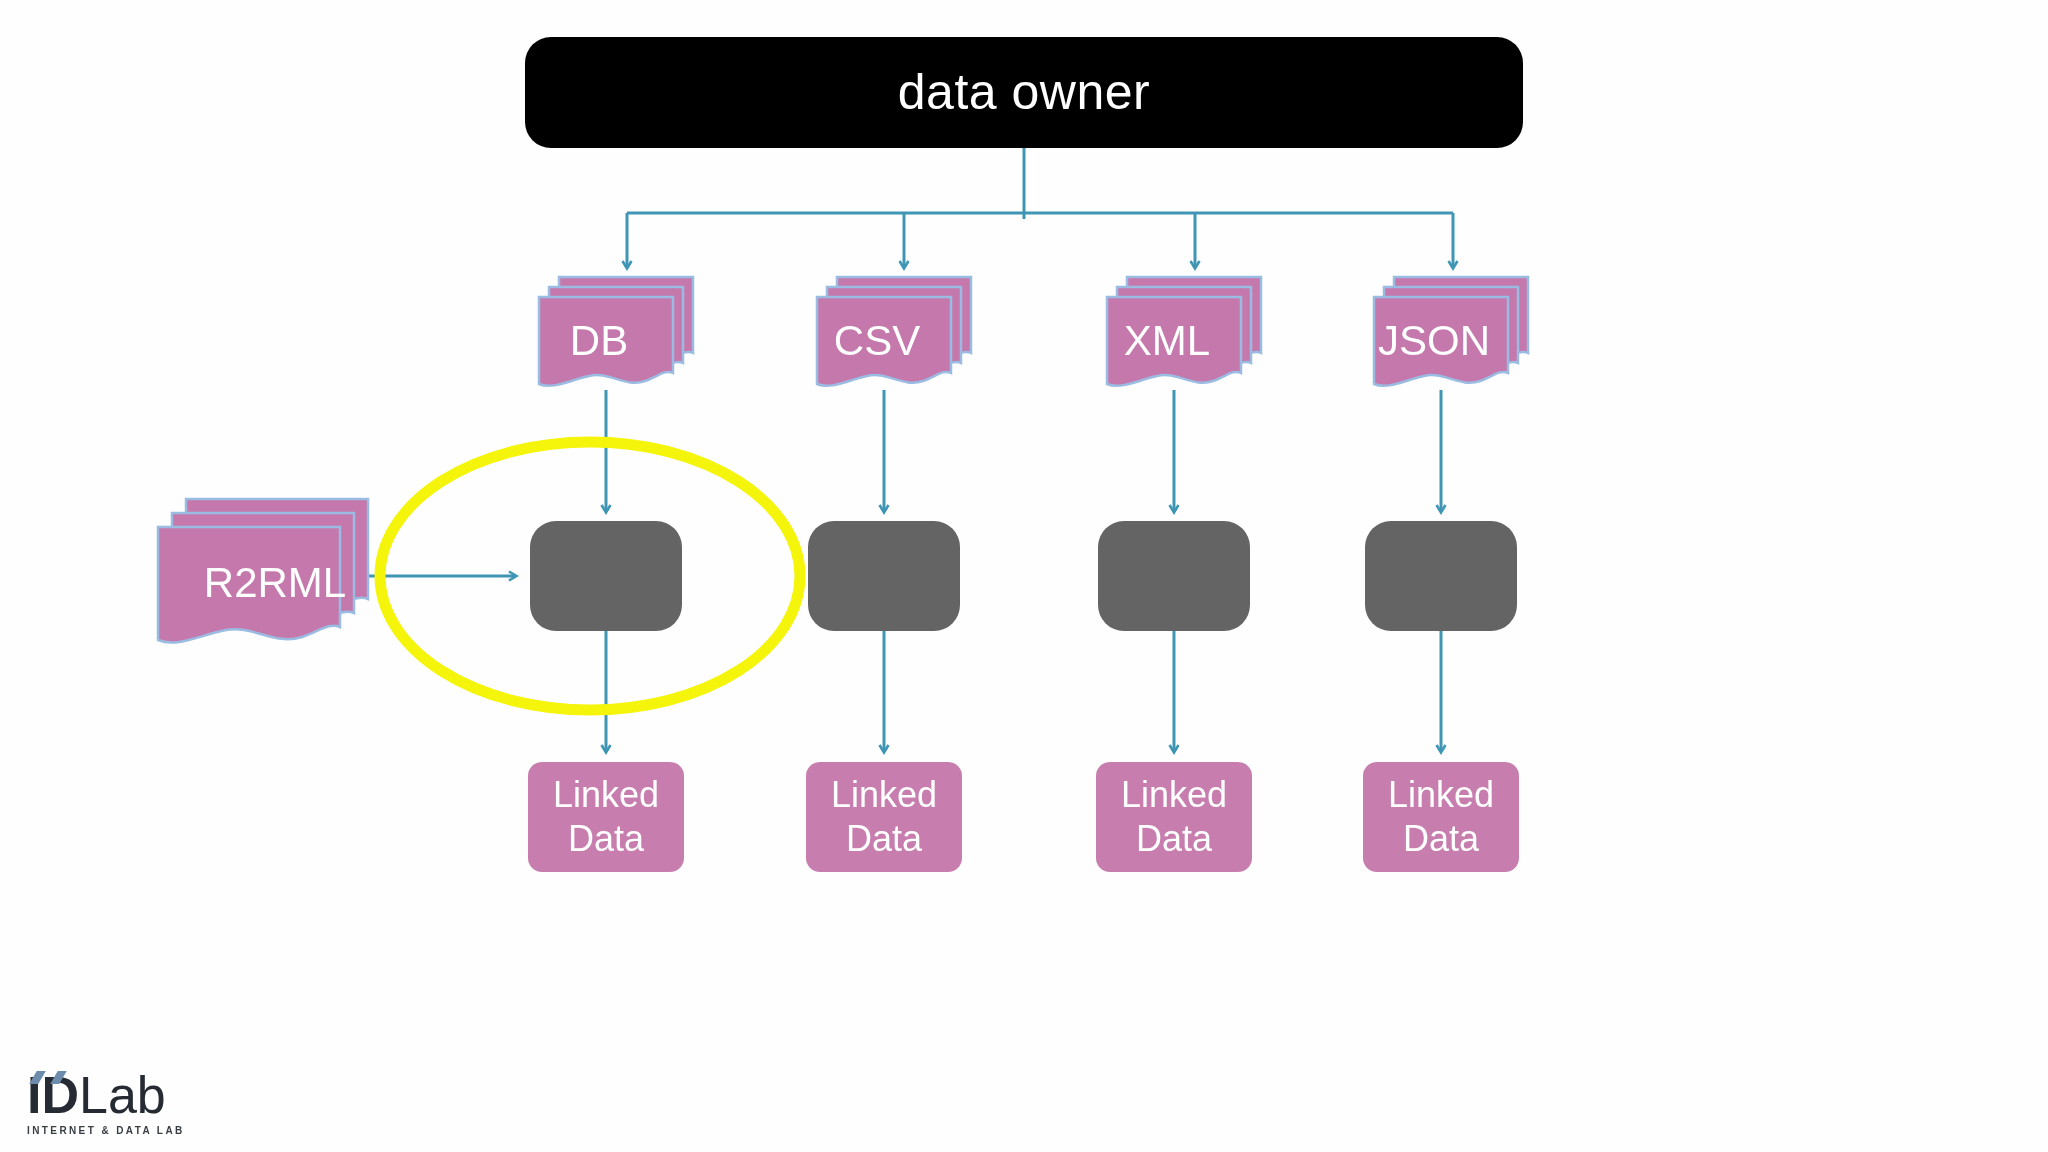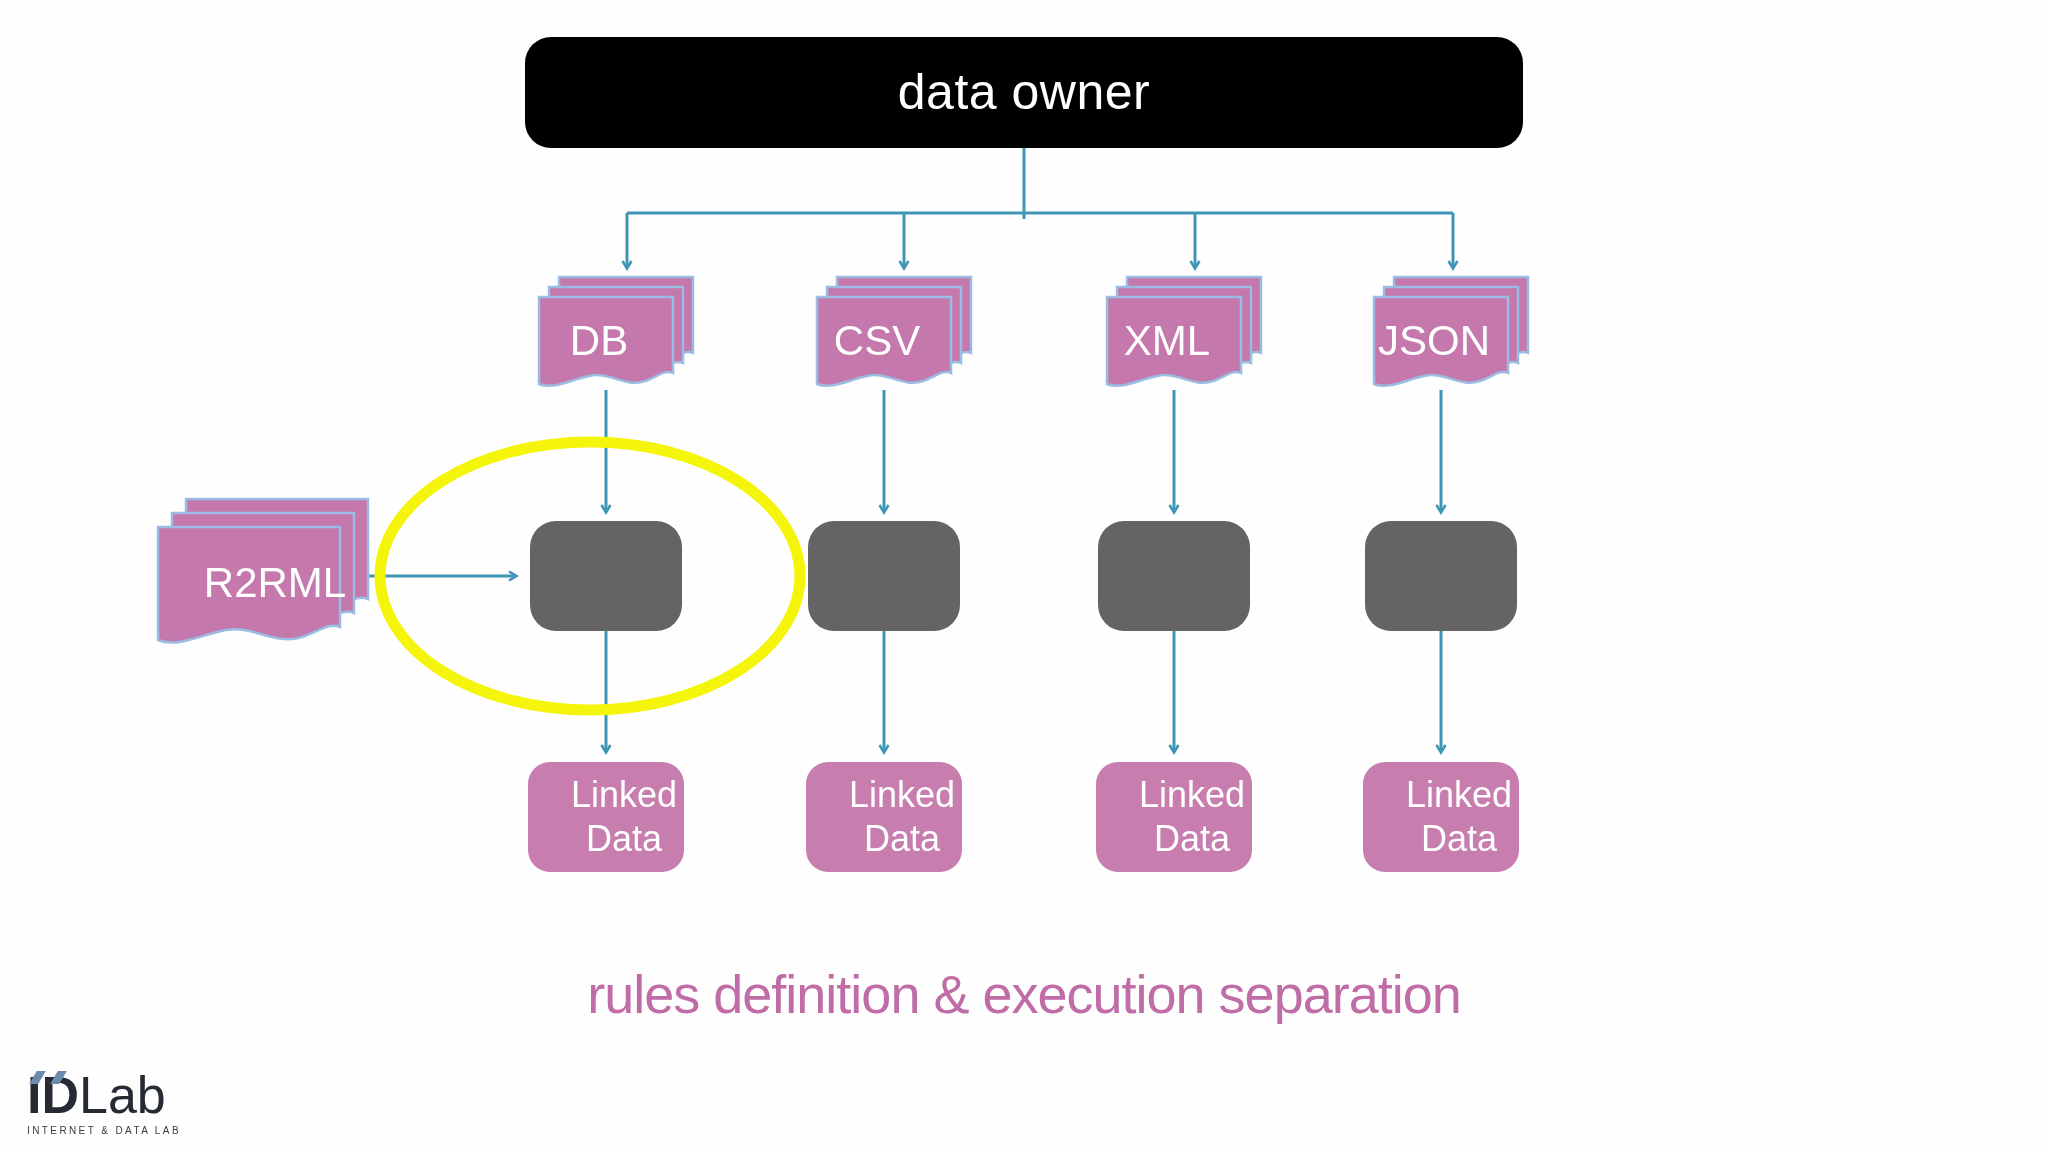--- a/index.html
+++ b/index.html
@@ -35,23 +35,23 @@
     background:#646464;border-radius:26px;
   }
   .proc-box.p1{left:530px;}
   .proc-box.p2{left:808px;}
   .proc-box.p3{left:1098px;}
   .proc-box.p4{left:1365px;}
 
   
   .out-box{
     position:absolute;top:762px;width:156px;height:110px;
-    background:#c77eae;border-radius:22px;
+    background:#c77eae;border-radius:14px;
     color:#ffffff;font-size:36px;line-height:44px;text-align:center;
-    display:flex;align-items:center;justify-content:flex-end;
+    display:flex;align-items:center;justify-content:center;
     padding:0;box-sizing:border-box;
   }
   .out-box .wrap{width:120px;}
   .out-box.o1{left:528px;}
   .out-box.o2{left:806px;}
   .out-box.o3{left:1096px;}
   .out-box.o4{left:1363px;}
 
   
   .caption{
@@ -67,21 +67,21 @@
   }
   .logo .brand .bold{font-weight:700;}
   .logo .brand .light{font-weight:400;}
   .logo .slash{
     position:absolute;width:9px;height:13px;background:#6d8cab;
     transform:skewX(-30deg);top:3px;
   }
   .logo .slash.s1{left:6px;}
   .logo .slash.s2{left:27px;}
   .logo .subtitle{
-    margin-top:3px;color:#383d44;font-size:10px;font-weight:400;
+    margin-top:3px;color:#383d44;font-size:10px;font-weight:700;
     letter-spacing:2.4px;white-space:nowrap;
   }
 </style>
 </head>
 <body>
 
 <div class="stage">
 
   <svg class="layer" width="2048" height="1152" viewBox="0 0 2048 1152">
     <defs>
@@ -162,21 +162,20 @@
   <div class="out-box o2">
     <div class="wrap">Linked Data</div>
   </div>
   <div class="out-box o3">
     <div class="wrap">Linked Data</div>
   </div>
   <div class="out-box o4">
     <div class="wrap">Linked Data</div>
   </div>
 
-  <div class="caption">rules definition &amp; execution separation</div>
 
   <div class="logo">
     <div class="brand">
       <span class="slash s1"></span>
       <span class="slash s2"></span>
       <span class="bold">ID</span><span class="light">Lab</span>
     </div>
     <div class="subtitle">INTERNET &amp; DATA LAB</div>
   </div>
 

